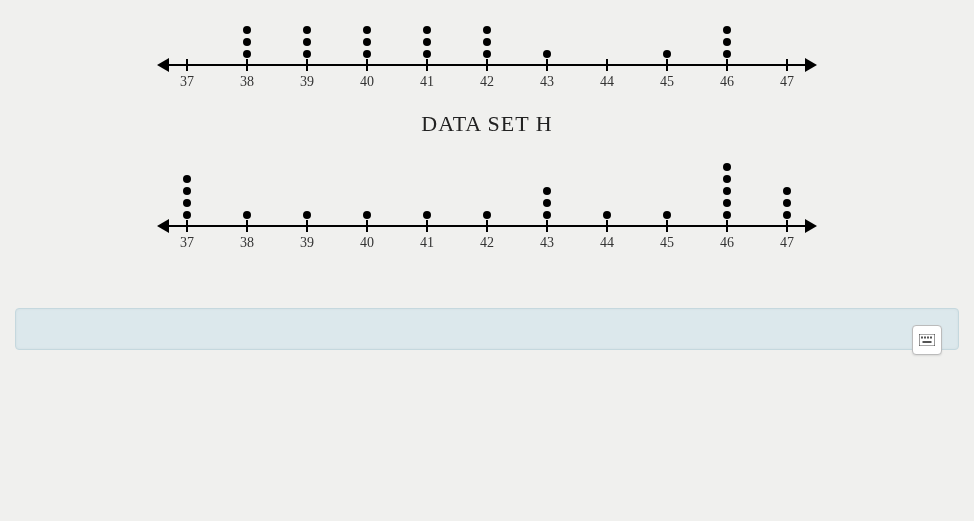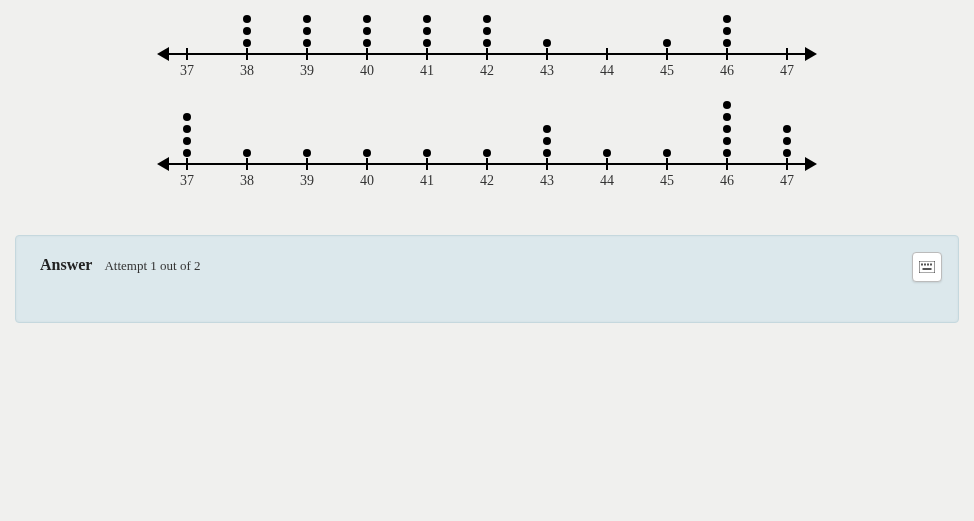--- a/index.html
+++ b/index.html
@@ -4,21 +4,21 @@
   <style>
     * { box-sizing: border-box; margin: 0; padding: 0; }
     body {
       width: 974px;
       height: 521px;
       font-family: Georgia, 'Times New Roman', serif;
       background: #f0f0ee;
       overflow: hidden;
     }
     .content-area {
-      padding: 5px 40px;
+      padding: 16px 40px;
     }
     .dotplot-container {
       position: relative;
       width: 640px;
       margin: 0 auto 20px;
     }
     .dotplot {
       position: relative;
       height: 70px;
     }
@@ -197,20 +197,21 @@
         <div class="dot" style="left: 320px; bottom: 40px;"></div>
         <div class="dot" style="left: 320px; bottom: 52px;"></div>
         <div class="dot" style="left: 380px; bottom: 28px;"></div>
         <div class="dot" style="left: 500px; bottom: 28px;"></div>
         <div class="dot" style="left: 560px; bottom: 28px;"></div>
         <div class="dot" style="left: 560px; bottom: 40px;"></div>
         <div class="dot" style="left: 560px; bottom: 52px;"></div>
       </div>
   </div>
 
+  <div class="plot-title">DATA SET H</div>
 
   <div class="dotplot-container">
     <div class="dotplot tall" id="plotH">
         <div class="axis-line" style="left: 0px; right: 0px;"></div>
         <div class="arrow-left"></div>
         <div class="arrow-right"></div>
         <div class="tick" style="left: 20px;"></div>
         <div class="tick-label" style="left: 20px;">37</div>
         <div class="tick" style="left: 80px;"></div>
         <div class="tick-label" style="left: 80px;">38</div>
@@ -253,24 +254,20 @@
         <div class="dot" style="left: 560px; bottom: 76px;"></div>
         <div class="dot" style="left: 620px; bottom: 28px;"></div>
         <div class="dot" style="left: 620px; bottom: 40px;"></div>
         <div class="dot" style="left: 620px; bottom: 52px;"></div>
       </div>
   </div>
 
 </div>
 
 <div class="answer-panel">
-  <div class="answer-header">
-    <span class="answer-label">Answer</span>
-    <span class="attempt-text">Attempt 1 out of 2</span>
-  </div>
   <div class="icon-button">
     <svg width="16" height="12" viewBox="0 0 16 12">
       <rect x="0" y="0" width="16" height="12" rx="1" fill="none" stroke="#555" stroke-width="1.2"></rect>
       <rect x="2" y="2.5" width="2" height="2" fill="#555"></rect>
       <rect x="5" y="2.5" width="2" height="2" fill="#555"></rect>
       <rect x="8" y="2.5" width="2" height="2" fill="#555"></rect>
       <rect x="11" y="2.5" width="2" height="2" fill="#555"></rect>
       <rect x="3.5" y="7" width="9" height="2" fill="#555"></rect>
     </svg>
   </div>

